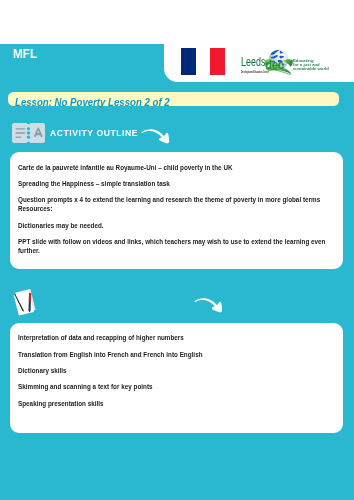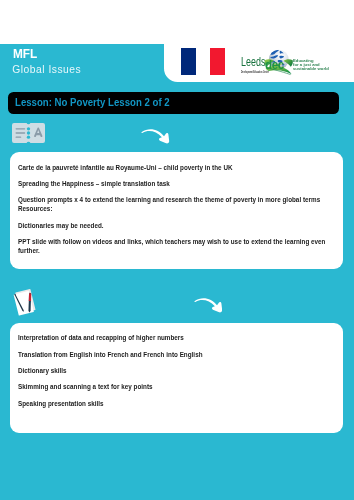--- a/index.html
+++ b/index.html
@@ -13,21 +13,21 @@
   #flag{position:absolute;left:181.2px;top:4.1px;width:43.5px;height:27.1px;display:flex;}
   #flag i{display:block;height:100%;}
   #logo{position:absolute;left:238px;top:2px;width:104px;height:30px;}
   #logo-word{position:absolute;left:3.3px;top:10.2px;color:#14703b;font-size:12.6px;line-height:12.6px;font-family:"Liberation Sans",sans-serif;letter-spacing:0px;transform:scaleX(.71);transform-origin:left top;}
   #logo-strap{position:absolute;left:3.3px;top:24.6px;color:#2f2f2f;font-size:2.7px;line-height:3px;letter-spacing:0px;white-space:nowrap;font-weight:bold;transform:scaleX(.7);transform-origin:left top;}
   #logo-globe{position:absolute;left:26px;top:1.5px;}
   #logo-dec{position:absolute;left:27.2px;top:12.1px;color:#1f9443;font-size:13.5px;line-height:13.5px;font-family:"Liberation Sans",sans-serif;font-weight:bold;letter-spacing:-0.5px;transform:scaleX(.86);transform-origin:left top;}
   #logo-tagline{position:absolute;left:55px;top:13.2px;color:#2e8352;font-size:4.2px;line-height:3.85px;font-weight:bold;letter-spacing:.03px;white-space:nowrap;}
 
   
-  #lesson-bar{position:absolute;left:7.9px;top:47.6px;width:330.8px;height:22px;background:#000000;border-radius:5.5px;}
+  #lesson-bar{position:absolute;left:7.9px;top:47.6px;width:330.8px;height:14px;background:#fef9c3;border-radius:5.5px;font-style:italic;}
   #lesson-text{position:absolute;left:7.2px;top:5.2px;color:#1296c4;font-weight:bold;font-size:10.3px;line-height:12px;letter-spacing:0px;white-space:nowrap;transform:scaleX(.935);transform-origin:left top;}
 
   
   .sec-head{position:absolute;color:#ffffff;font-weight:bold;font-size:8.6px;letter-spacing:0.56px;white-space:nowrap;}
   #sec-head-curriculum{font-size:9.8px;letter-spacing:0.48px;}
   .sec-icon{position:absolute;}
   .sec-arrow{position:absolute;}
   #icon-activity{left:12px;top:79px;}
   #arrow-activity{left:141.3px;top:82.8px;}
   #icon-curriculum{left:11px;top:244px;}
@@ -43,21 +43,20 @@
   .card p:last-child{margin-bottom:0;}
 </style>
 </head>
 <body>
 
 <div id="page">
 
   <div id="hdr-white"></div>
 
   <div id="hdr-title">MFL</div>
-  <div id="hdr-sub">Global Issues</div>
 
   <div id="flag">
     <i style="width:33.33%;background:#00287a"></i>
       <i style="width:33.33%;background:#ffffff"></i>
       <i style="width:33.34%;background:#f2182f"></i>
   </div>
 
   <div id="logo">
     <div id="logo-word">Leeds</div>
     <div id="logo-strap">Development Education Centre</div>
@@ -116,20 +115,21 @@
       <path d="M4 0 H29.2 A4.2 4.2 0 0 0 33 2.6 A4.2 4.2 0 0 0 36.8 0 H62 A4 4 0 0 1 66 4 V36 A4 4 0 0 1 62 40 H36.8 A4.2 4.2 0 0 0 33 37.4 A4.2 4.2 0 0 0 29.2 40 H4 A4 4 0 0 1 0 36 V4 A4 4 0 0 1 4 0 Z" fill="#cfdde4"></path>
       <rect x="7" y="10.4" width="19.5" height="2.6" rx="1.3" fill="#8b9ca9"></rect>
       <rect x="7" y="18.7" width="19.5" height="2.6" rx="1.3" fill="#8b9ca9"></rect>
       <rect x="7" y="27.0" width="11.5" height="2.6" rx="1.3" fill="#8b9ca9"></rect>
       <circle cx="33" cy="11.7" r="3.35" fill="#2ab8d1"></circle>
       <circle cx="33" cy="20" r="3.35" fill="#2ab8d1"></circle>
       <circle cx="33" cy="28.3" r="3.35" fill="#2ab8d1"></circle>
       <path d="M53.85 9.6 Q52.5 8.8 51.15 9.6 L44.3 25.4 Q43.5 27.2 45.3 27.9 Q47.1 28.6 47.9 26.8 L48.9 24.4 H56.1 L57.1 26.8 Q57.9 28.6 59.7 27.9 Q61.5 27.2 60.7 25.4 Z M52.5 14.2 L54.6 19.9 H50.4 Z" fill="#8b9ca9"></path>
     </svg>
   </div>
+  <div class="sec-head" style="left:50px;top:84px;">ACTIVITY OUTLINE</div>
   <div class="sec-arrow" id="arrow-activity">
     <svg viewBox="0 0 50 30" width="28.5" height="17.1" xmlns="http://www.w3.org/2000/svg">
       <path d="M1.4 8.6 C13.5 0.4 30.5 3.2 40.4 16.4 L43.6 11.8 C44.9 9.9 47.7 10.6 48.0 12.9 L49.4 24.3 C49.8 27.3 46.9 29.6 44.1 28.5 L33.2 24.1 C31.0 23.2 31.0 20.1 33.2 19.2 L36.6 17.8 C26.7 6.6 12.3 4.4 3.0 10.3 C1.4 11.3 -0.1 9.8 1.4 8.6 Z" fill="#ffffff"></path>
     </svg>
   </div>
 
   <div class="card" id="card-activity">
     <div class="card-body">
       <p>Carte de la pauvreté infantile au Royaume-Uni – child poverty in the UK</p>
       <p>Spreading the Happiness – simple translation task</p>

